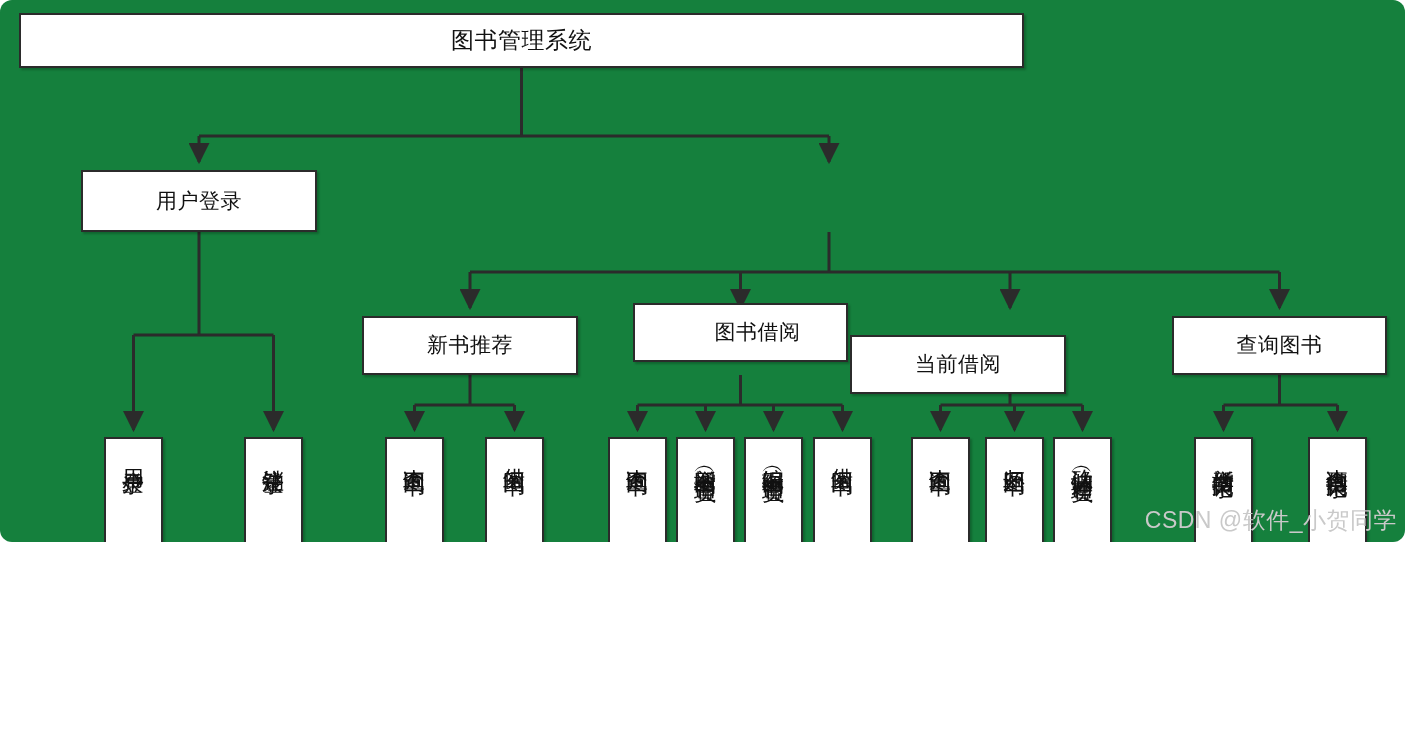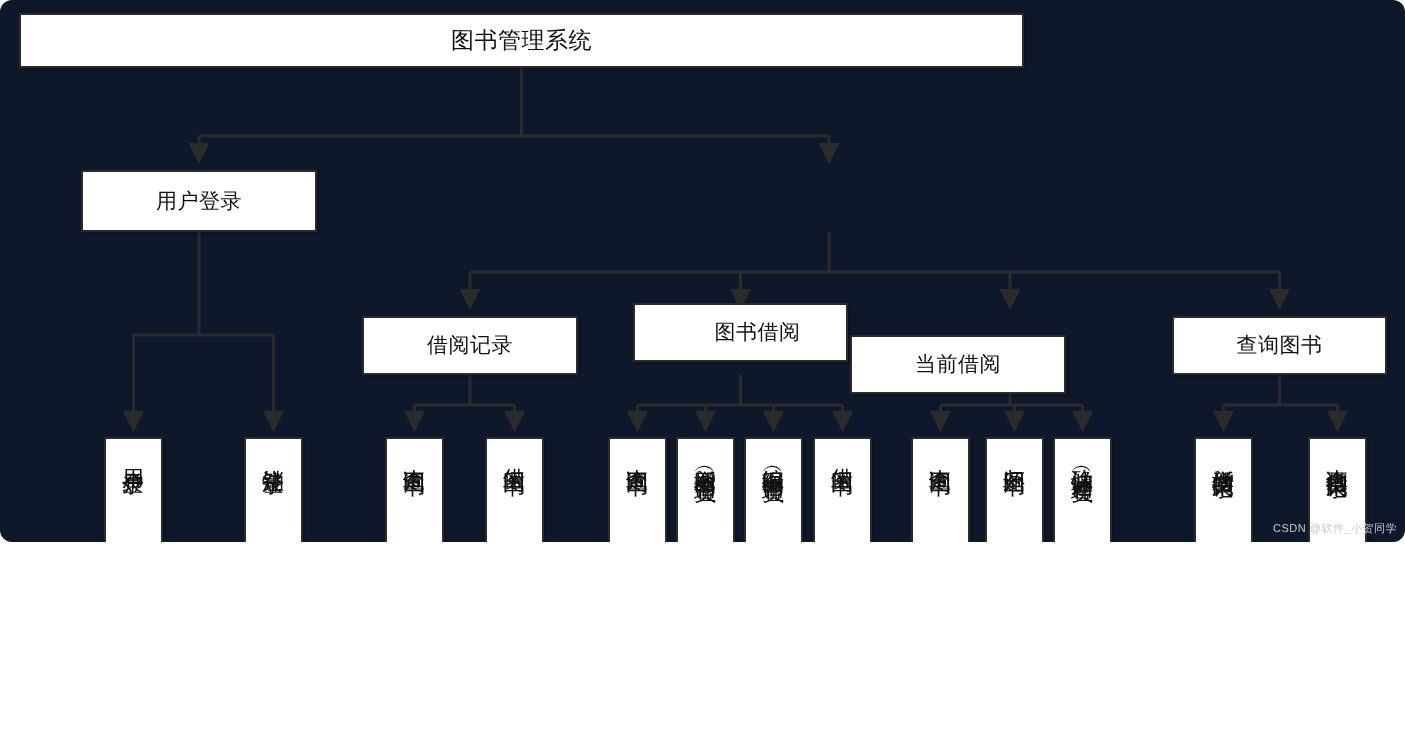--- a/index.html
+++ b/index.html
@@ -7,21 +7,21 @@
     padding: 0;
     background: #ffffff;
   }
   body {
     font-family: "Liberation Sans", "DejaVu Sans", sans-serif;
   }
   #canvas {
     position: relative;
     width: 1405px;
     height: 542px;
-    background: #0f172a;
+    background: #15803d;
     overflow: hidden;
     border-radius: 12px;
   }
   svg.connectors {
     position: absolute;
     left: 0;
     top: 0;
     width: 1405px;
     height: 747px;
     pointer-events: none;
@@ -54,21 +54,21 @@
     line-height: 1.05;
     letter-spacing: 2px;
     white-space: normal;
   }
   .node.root .label { font-size: 23px; }
   #watermark {
     position: absolute;
     right: 8px;
     bottom: 6px;
     color: #c9c9c9;
-    font-size: 11px;
+    font-size: 23px;
     letter-spacing: 0.5px;
     white-space: nowrap;
     user-select: none;
   }
 </style>
 </head>
 <body>
 
 <div id="canvas">
 
@@ -124,21 +124,21 @@
 
   <div class="node root" style="left:19px; top:13px; width:1005px; height:55px;">
     <span class="label">图书管理系统</span>
   </div>
 
   <div class="node" style="left:81px; top:170px; width:236px; height:62px;">
     <span class="label">用户登录</span>
   </div>
 
   <div class="node" style="left:362px; top:316px; width:216px; height:59px;">
-    <span class="label">借阅记录</span>
+    <span class="label">新书推荐</span>
   </div>
   <div class="node" style="left:633px; top:303px; width:215px; height:59px;padding-left:34px;">
     <span class="label">图书借阅</span>
   </div>
   <div class="node" style="left:850px; top:316px; width:216px; height:59px;margin-top:19px;">
     <span class="label">当前借阅</span>
   </div>
   <div class="node" style="left:1172px; top:316px; width:215px; height:59px;">
     <span class="label">查询图书</span>
   </div>

